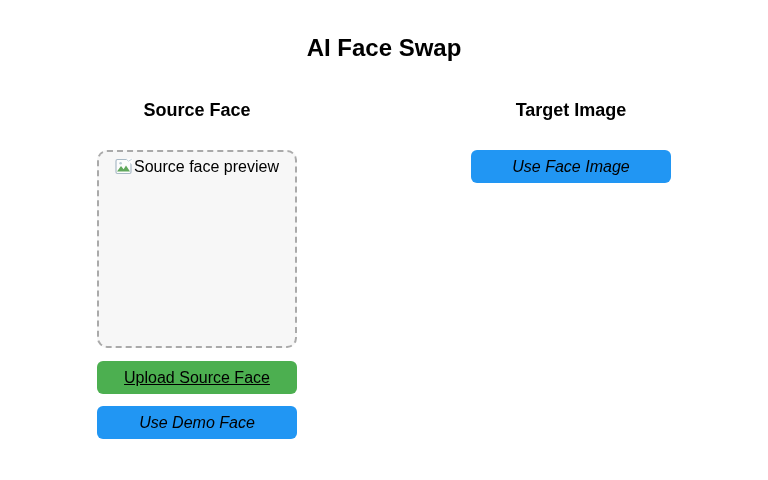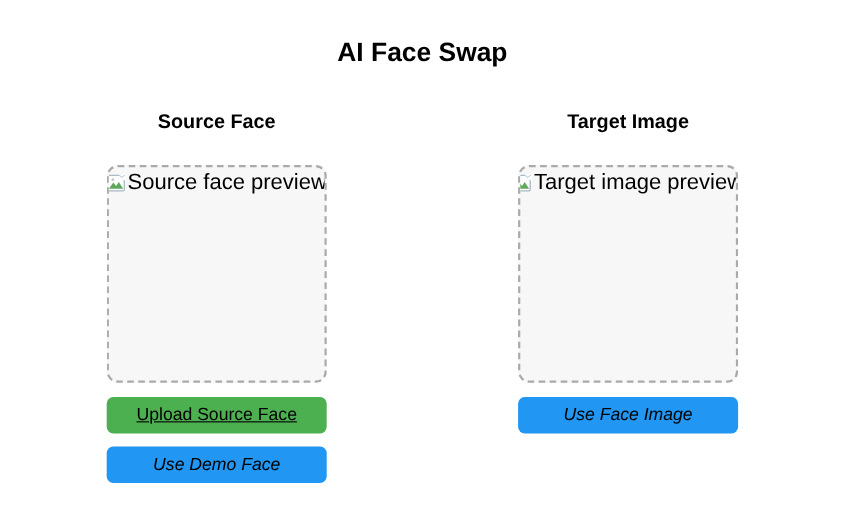--- a/index.html
+++ b/index.html
@@ -46,21 +46,21 @@
     display: flex;
     justify-content: center;
     align-items: flex-start;
     padding-top: 5px;
     margin-bottom: 13px;
     overflow: hidden;
   }
   .broken-img {
     display: inline-flex;
     align-items: center;
-    font-size: 20px;
+    font-size: 16px;
     line-height: 19px;
     color: #000000;
     white-space: nowrap;
   }
   .broken-icon {
     flex: 0 0 auto;
     margin-right: 1px;
     display: inline-block;
   }
   button.btn {
@@ -110,31 +110,19 @@
       </div>
 
       <button class="btn upload-btn">Upload Source Face</button>
 
       <button class="btn demo-btn">Use Demo Face</button>
     </section>
 
     <section class="col">
       <h3 class="col-heading">Target Image</h3>
 
-      <div class="preview-box">
-        <span class="broken-img">
-          <svg class="broken-icon" width="18" height="17" viewBox="0 0 18 17" aria-hidden="true">
-            <rect x="1" y="1.5" width="15" height="14" rx="1.5" fill="#fdfdfd" stroke="#a9bac6" stroke-width="1.2"></rect>
-            <path d="M2 13.5 L6 8 L8.6 11.2 L11 7.5 L15 13.5 Z" fill="#61a85c"></path>
-            <circle cx="5.6" cy="5.3" r="1.3" fill="#b8cad4"></circle>
-            <path d="M10.5 0.5 L17.5 0.5 L17.5 7 Z" fill="#ffffff"></path>
-            <path d="M11 0.9 L13.5 3.2 L16.8 1.2" fill="none" stroke="#c3d2db" stroke-width="1"></path>
-          </svg>
-          <span class="alt-text">Target image preview</span>
-        </span>
-      </div>
 
 
       <button class="btn demo-btn">Use Face Image</button>
     </section>
 
   </div>
 </main>
 
 </body></html>

